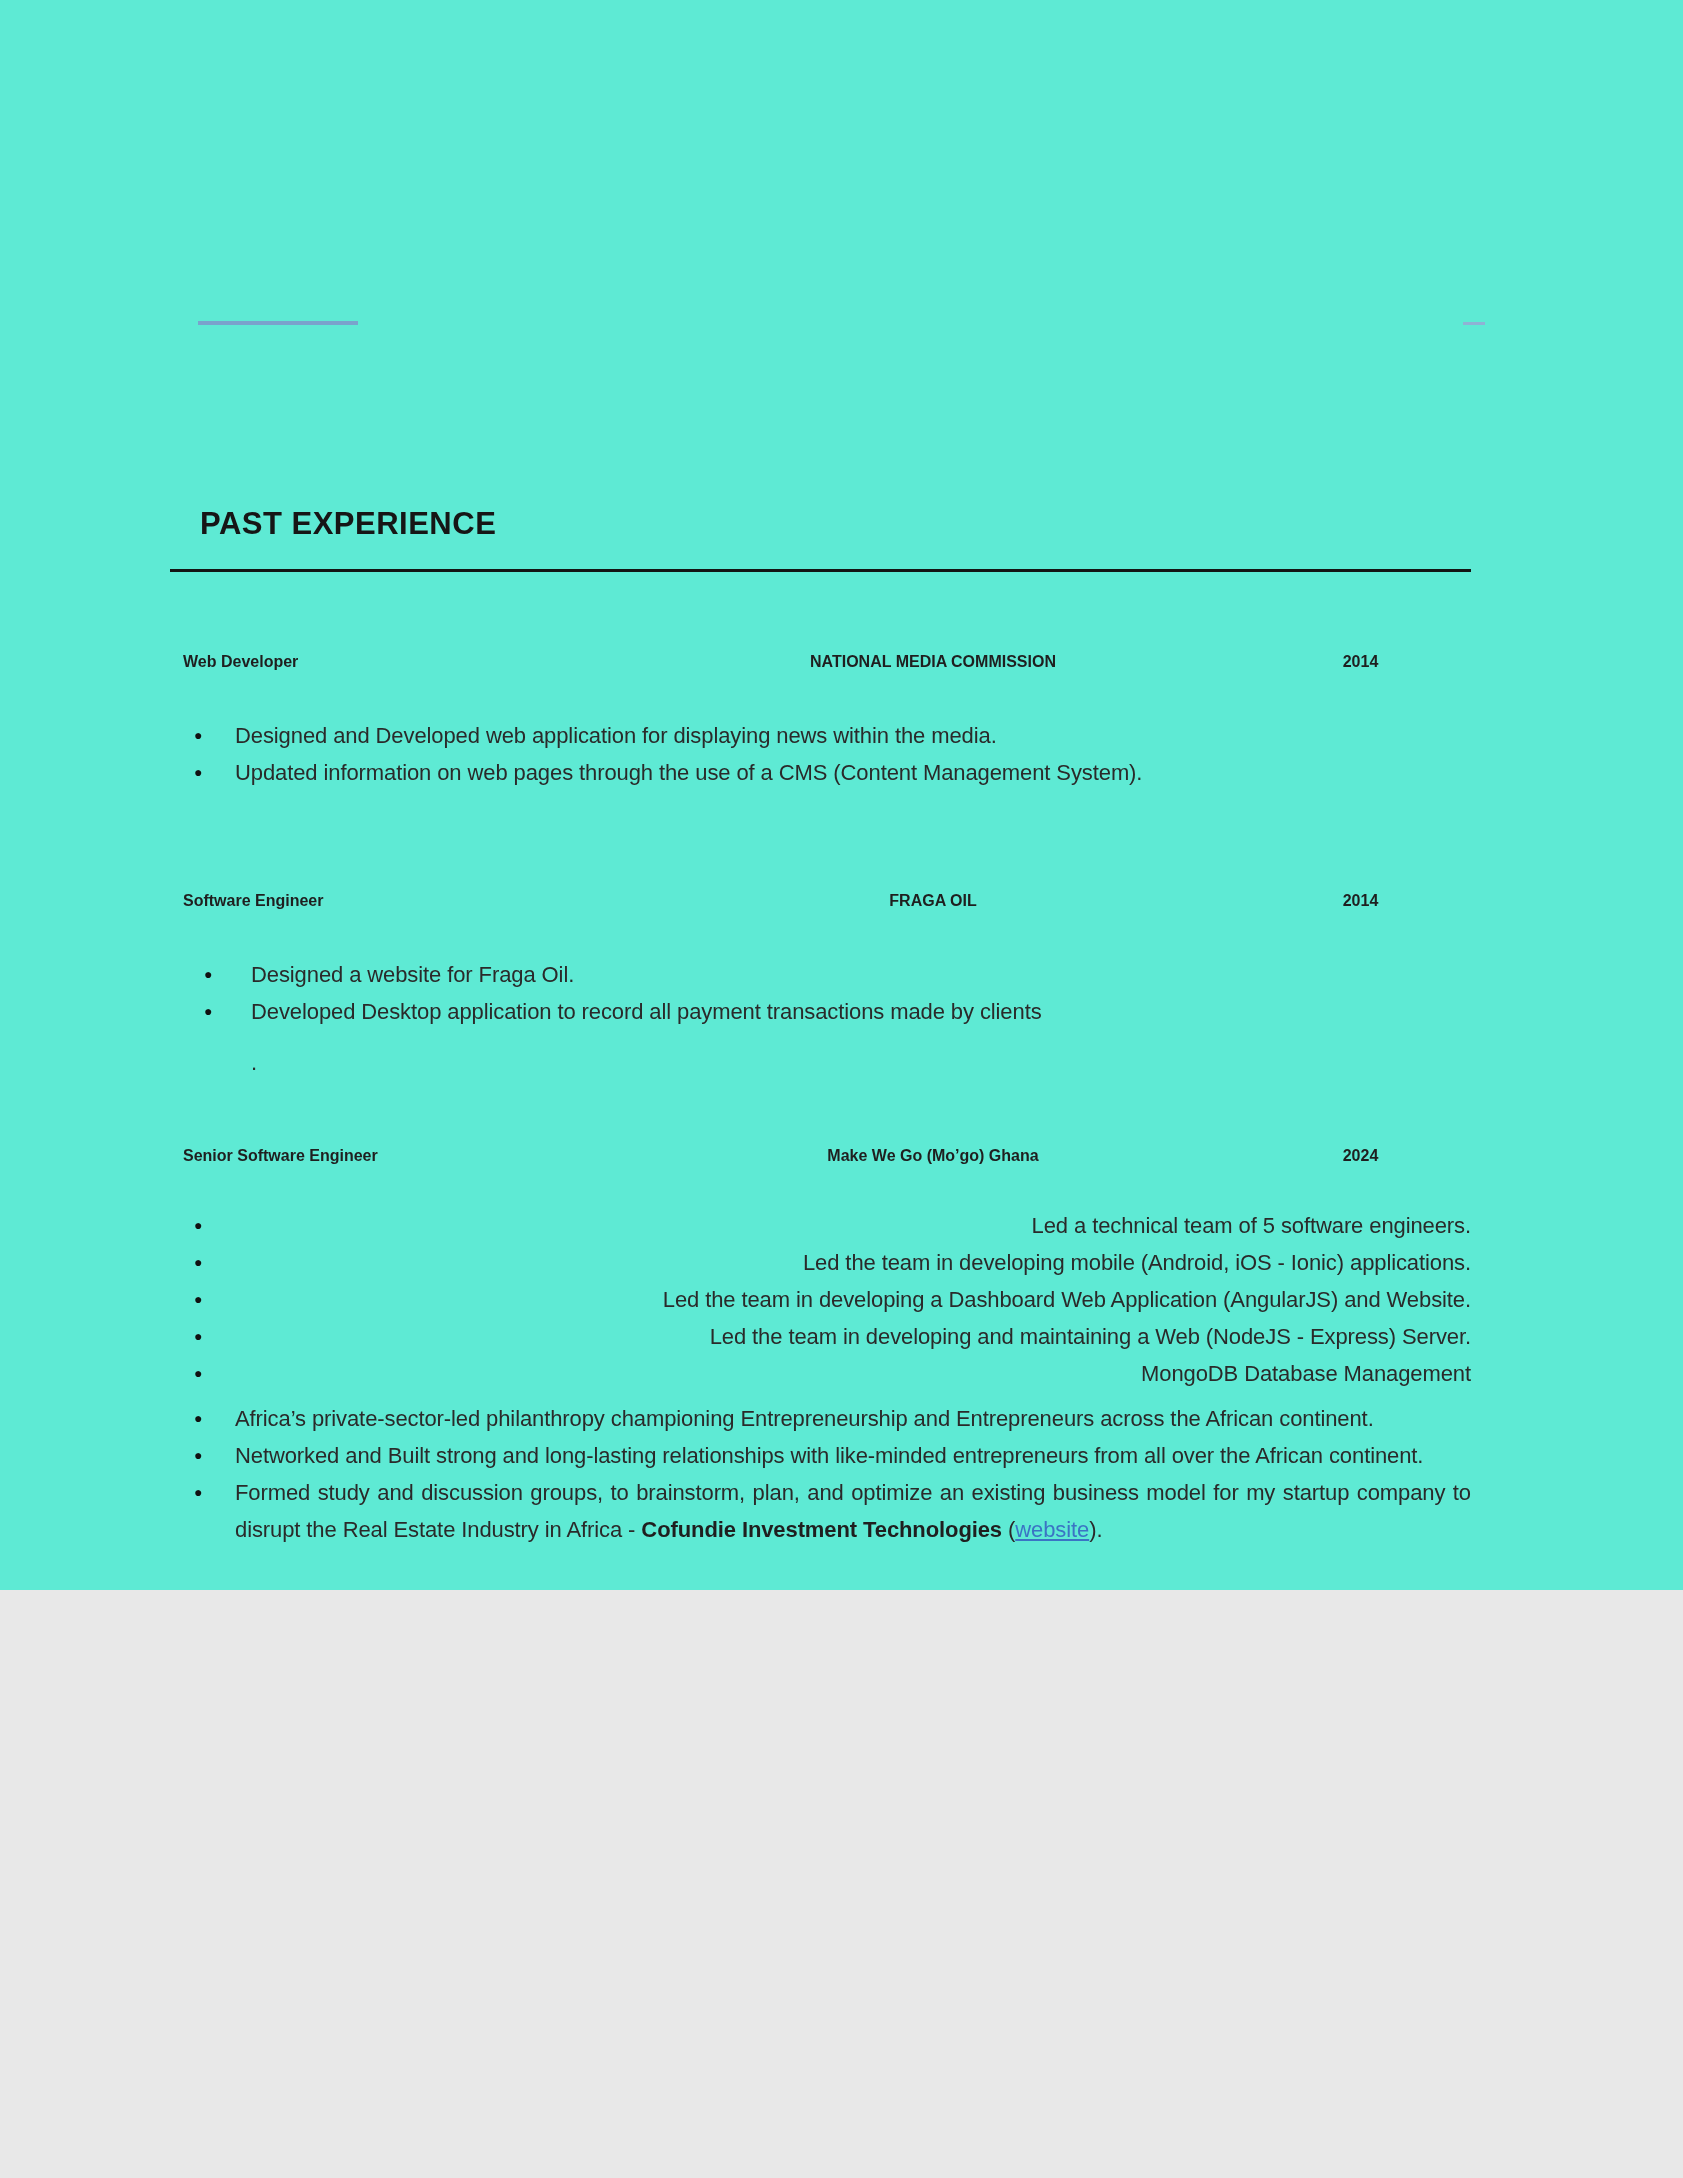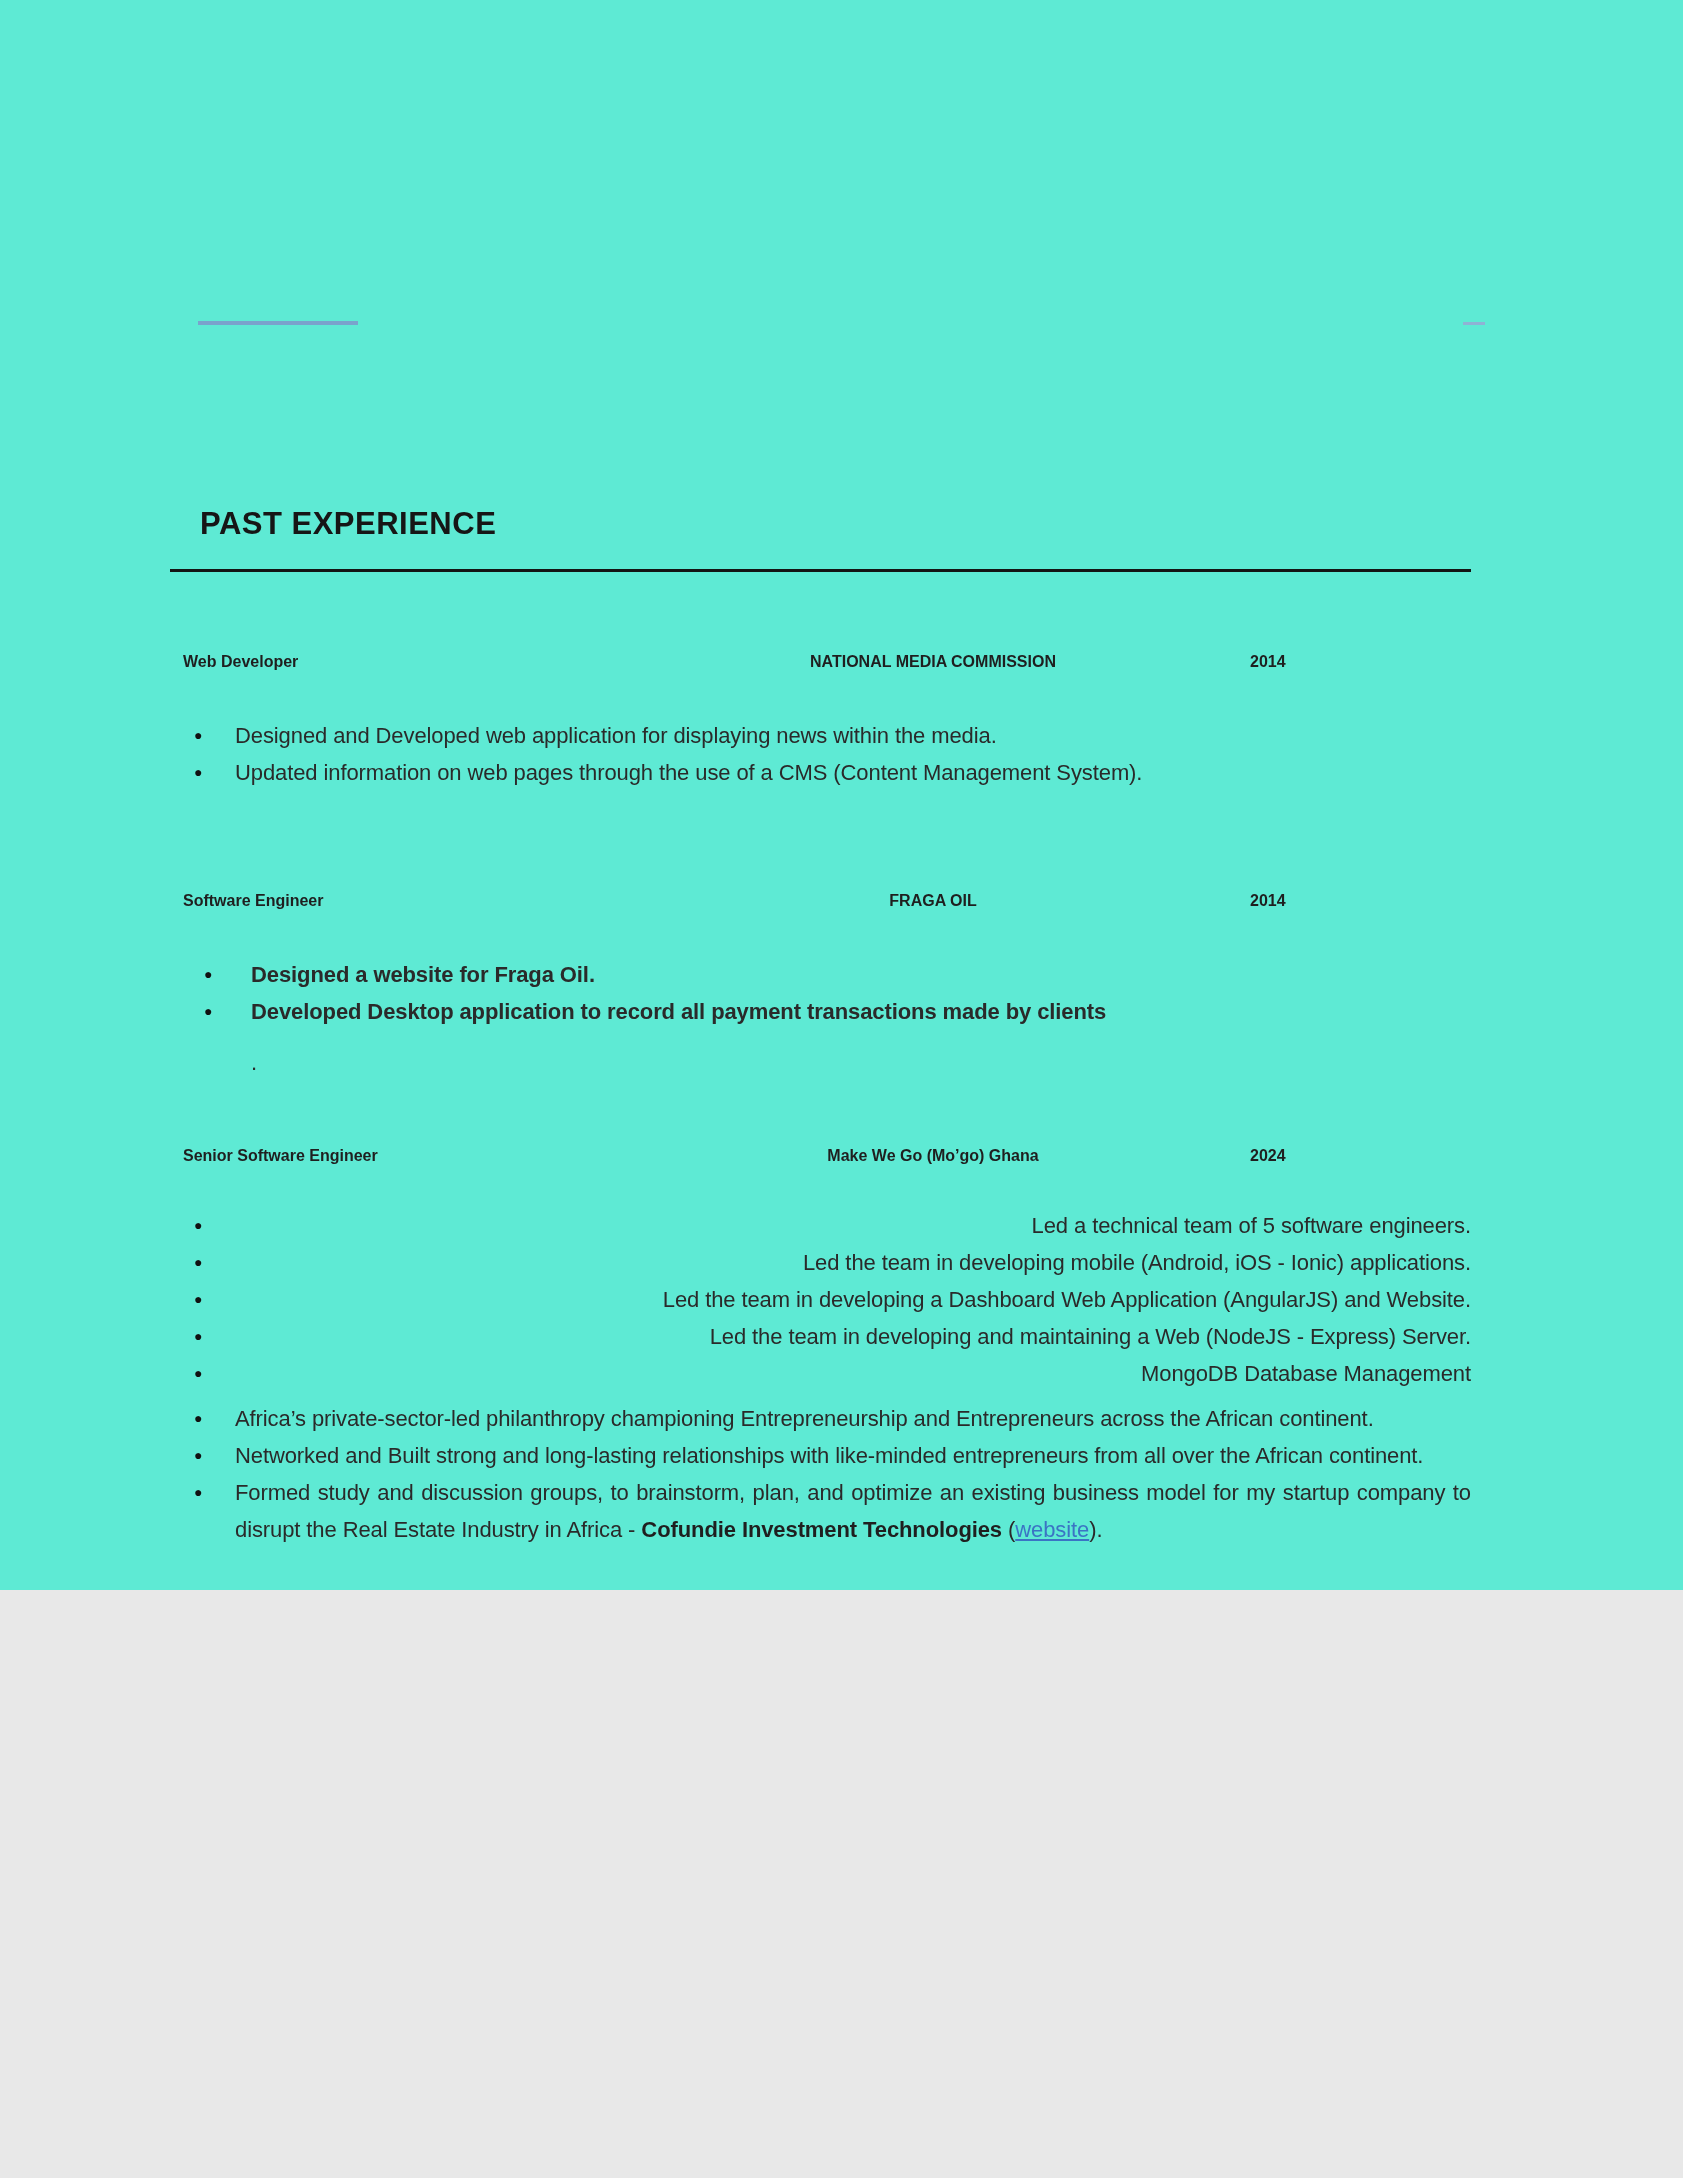--- a/index.html
+++ b/index.html
@@ -32,33 +32,33 @@
     margin-top:28px; height:0;
     border-top:3px solid #141414;
   }
   .entry-header {
     display:flex; align-items:flex-start;
     font-size:16px; line-height:30px; font-weight:700; color:#1f1f1f;
   }
   .col-title   { width:446px; padding-left:13px; box-sizing:border-box; }
   .col-company { width:634px; text-align:center; }
   .col-company .company-line { line-height:36px; }
-  .col-year    { flex:1; text-align:left; }
+  .col-year    { flex:1; text-align:center; }
 
   .bullets {
     list-style:none; margin:40px 0 0 0; padding:0;
     font-size:22px; line-height:37px; font-weight:400; color:#2a2a2a;
     letter-spacing:-0.1px;
   }
   .bullets li { position:relative; padding-left:65px; }
   .bullets li::before {
     content:"●"; position:absolute; left:24px; top:0;
     font-size:14px; line-height:37px; color:#111;
   }
-  .bullets.indent-more li { padding-left:81px;font-weight:bold; }
+  .bullets.indent-more li { padding-left:81px; }
   .bullets.indent-more li::before { left:34px; }
   .bullets.justify li { text-align:justify; }
 
   .stray-period {
     margin-top:18px; padding-left:81px;
     font-size:22px; line-height:30px; color:#2a2a2a;
   }
 
   .m-e1 { margin-top:75px; }
   .m-e2 { margin-top:95px; }

